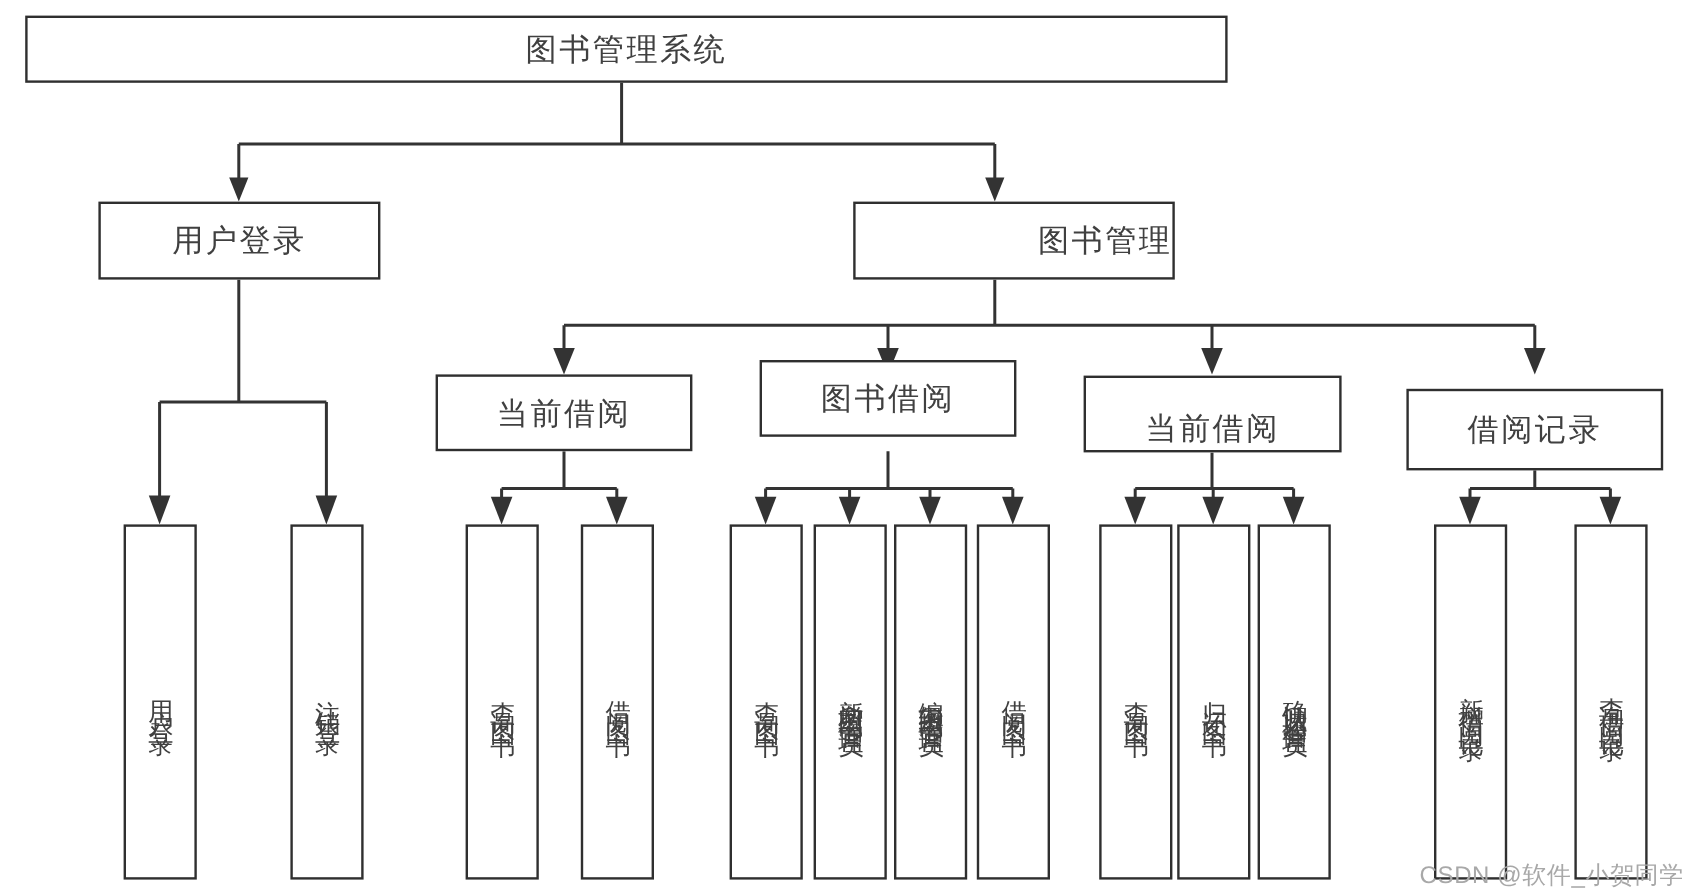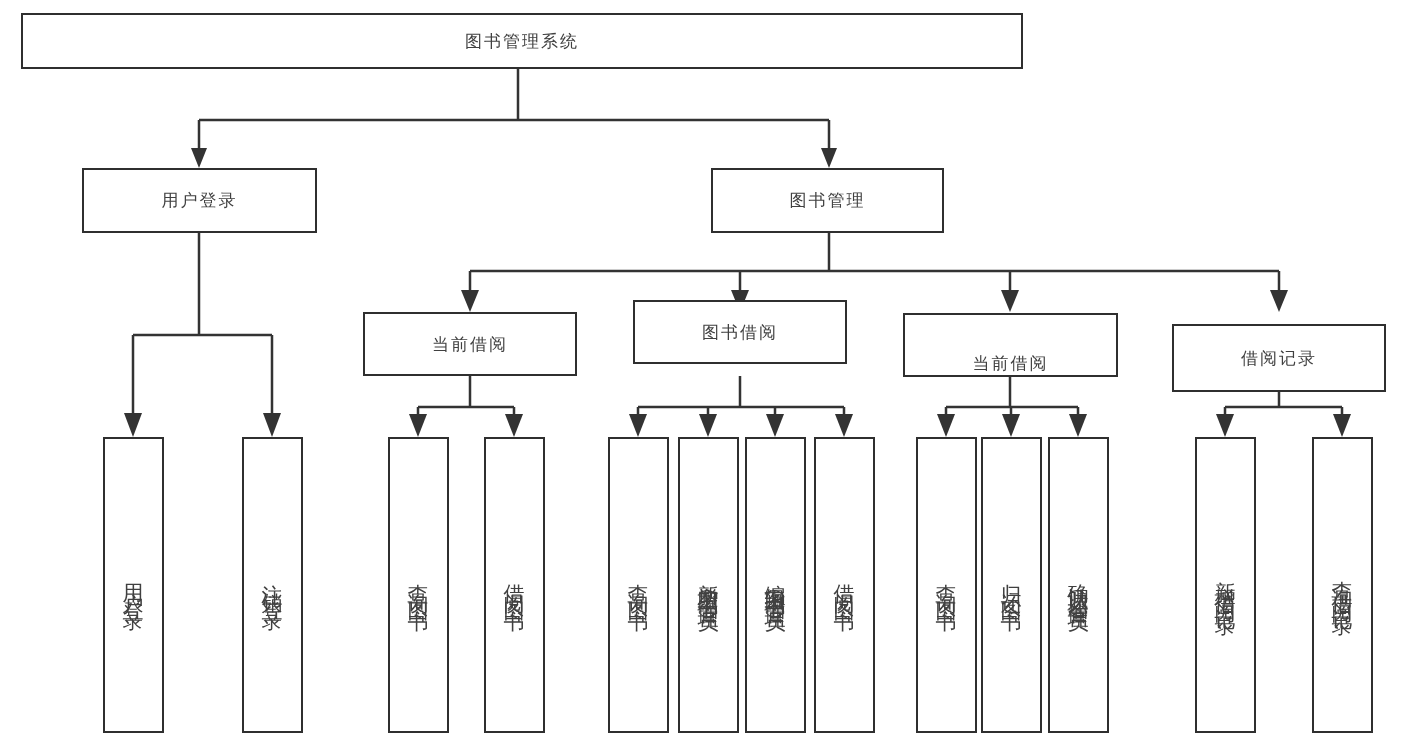--- a/index.html
+++ b/index.html
@@ -30,21 +30,21 @@
     align-items: center;
     justify-content: center;
     z-index: 2;
   }
   .leaf {
     width: 61px;
     height: 296px;
     top: 437px;
   }
   .hlabel {
-    font-size: 17px;
+    font-size: 26px;
     color: #404040;
     letter-spacing: 2px;
     white-space: nowrap;
   }
   .vlabel {
     writing-mode: vertical-rl;
     text-orientation: mixed;
     font-size: 21px;
     color: #404040;
     letter-spacing: 9px;
@@ -109,21 +109,21 @@
     </g>
   </svg>
 
   <div class="box" style="left:21px;top:13px;width:1002px;height:56px;">
     <span class="hlabel">图书管理系统</span>
   </div>
 
   <div class="box" style="left:82px;top:168px;width:235px;height:65px;">
     <span class="hlabel">用户登录</span>
   </div>
-  <div class="box" style="left:711px;top:168px;width:233px;height:65px;">
+  <div class="box" style="left:711px;top:168px;width:268px;height:65px;justify-content:flex-end;">
     <span class="hlabel">图书管理</span>
   </div>
 
   <div class="box" style="left:363px;top:312px;width:214px;height:64px;">
     <span class="hlabel">当前借阅</span>
   </div>
   <div class="box" style="left:633px;top:300px;width:214px;height:64px;">
     <span class="hlabel">图书借阅</span>
   </div>
   <div class="box" style="left:903px;top:313px;width:215px;height:64px;align-items:flex-end;">
@@ -170,14 +170,15 @@
     <span class="vlabel long">确认归还（管理员）</span>
   </div>
 
   <div class="box leaf" style="left:1195px;">
     <span class="vlabel med">新增借阅记录</span>
   </div>
   <div class="box leaf" style="left:1312px;">
     <span class="vlabel med">查询借阅记录</span>
   </div>
 
+  <div class="watermark">CSDN @软件_小贺同学</div>
 
 </div>
 
 </body></html>

